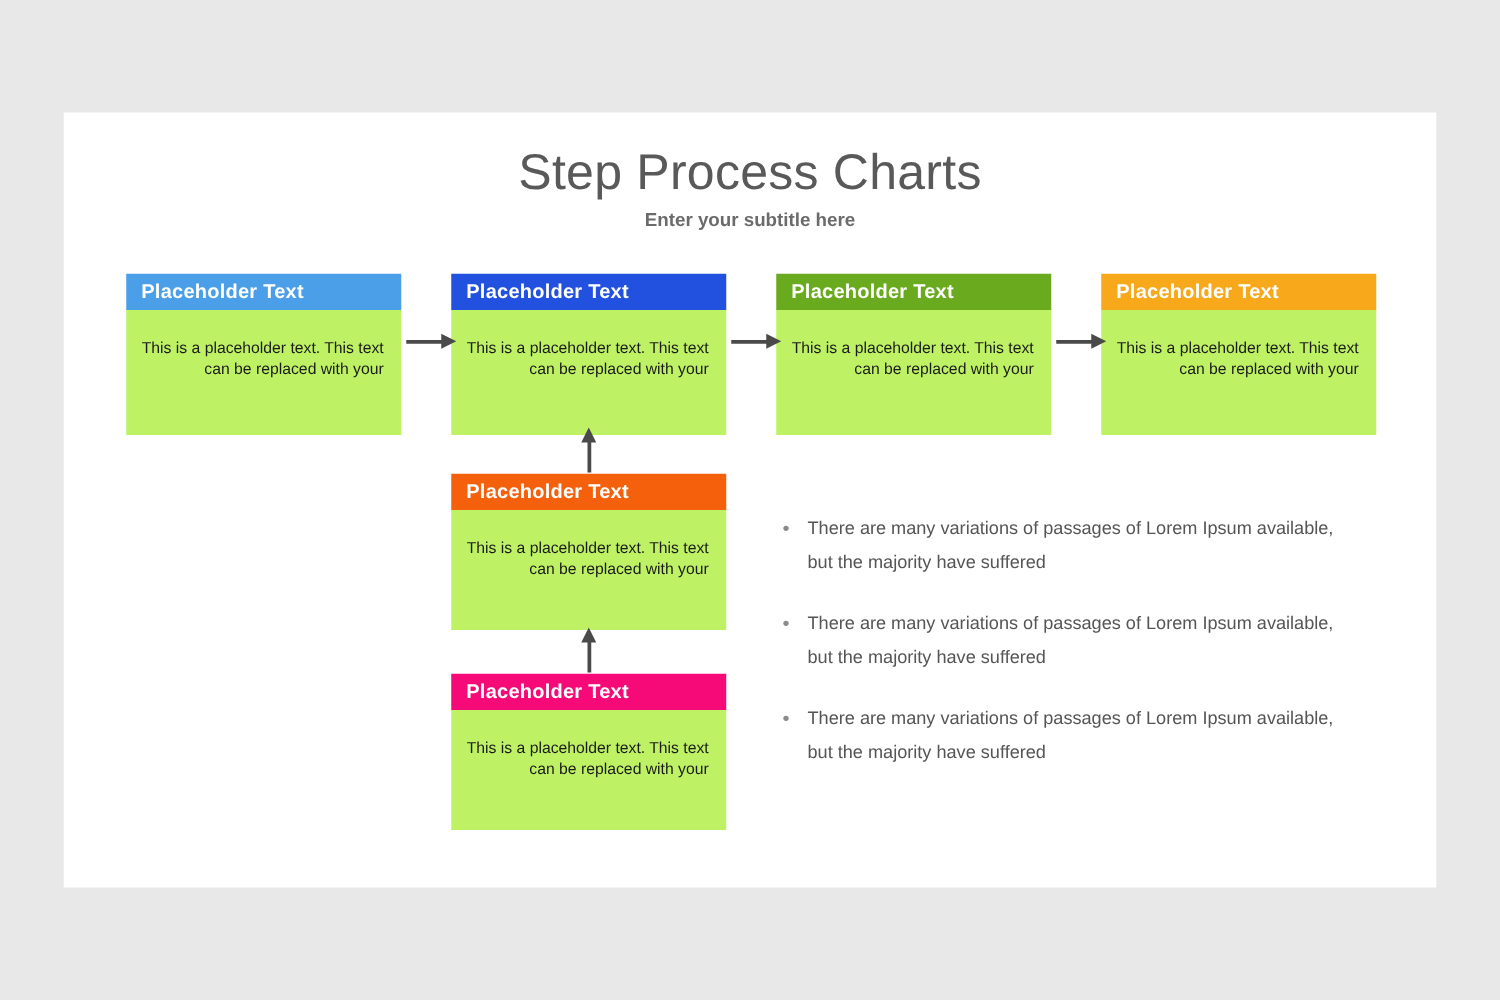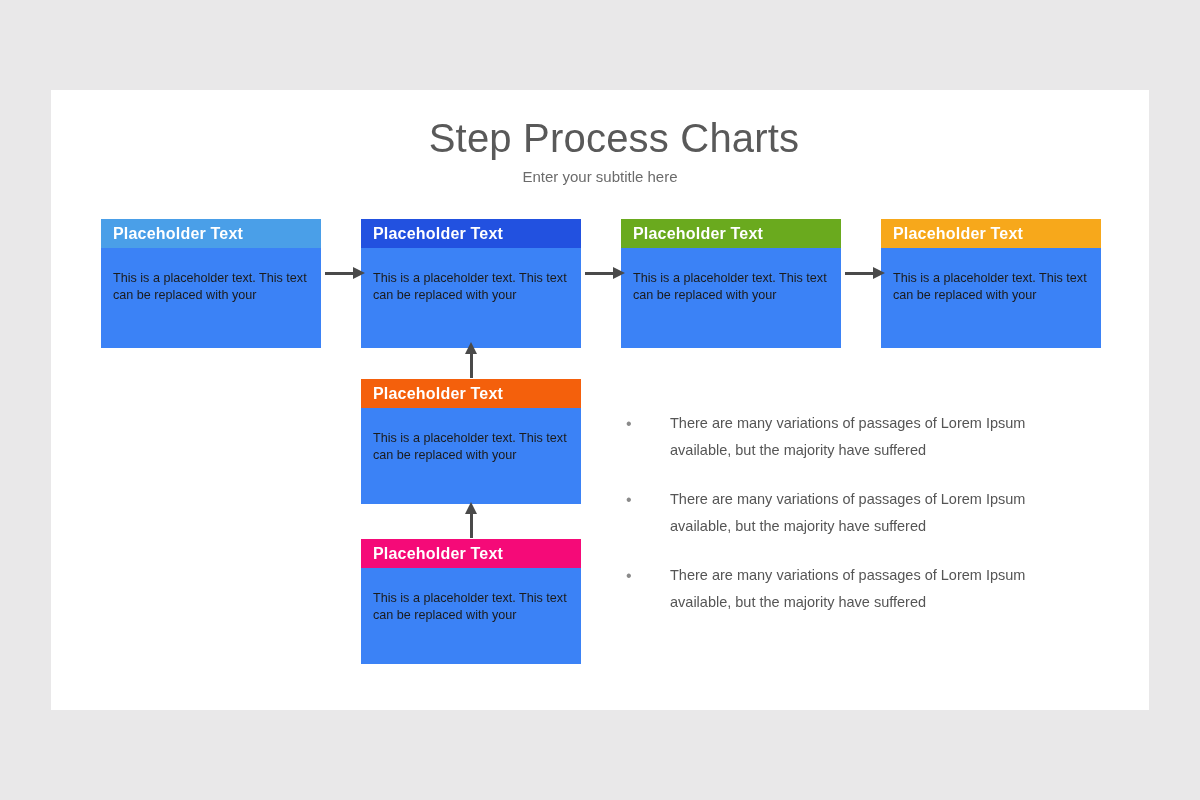--- a/index.html
+++ b/index.html
@@ -27,56 +27,56 @@
   #title {
     position: absolute;
     left: 0;
     top: 26px;
     width: 1098px;
     text-align: center;
     font-size: 40px;
     font-weight: 400;
     color: #595959;
     letter-spacing: 0.2px;
-    padding-left: 14px;
   }
   #subtitle {
     position: absolute;
     left: 0;
     top: 78px;
     width: 1098px;
     text-align: center;
     font-size: 15px;
-    font-weight: 400;
+    font-weight: 700;
     color: #6b6b6b;
   }
 
   
   .card {
     position: absolute;
     width: 220px;
   }
   .card-header {
     height: 29px;
     line-height: 29px;
     padding: 0 0 0 12px;
     box-sizing: border-box;
     color: #ffffff;
     font-size: 16px;
     font-weight: bold;
     letter-spacing: 0.2px;
     white-space: nowrap;
   }
   .card-body {
-    background: #3b82f6;
+    background: #bef264;
     box-sizing: border-box;
     padding: 22px 14px 0 12px;
     font-size: 12.6px;
     line-height: 17px;
     color: #1b1b1b;
+    text-align: right;
   }
   .card-body.tall { height: 100px; }
   .card-body.short { height: 96px; }
 
   
   #card-1 { left: 50px;  top: 129px; }
   #card-2 { left: 310px; top: 129px; }
   #card-3 { left: 570px; top: 129px; }
   #card-4 { left: 830px; top: 129px; }
   #card-5 { left: 310px; top: 289px; }
@@ -154,21 +154,20 @@
     color: #8a8a8a;
     font-size: 16px;
     line-height: 27px;
     text-align: left;
   }
   .bullet-text {
     flex: 1;
     font-size: 14.5px;
     line-height: 27px;
     color: #555555;
-    margin-left: 24px;
   }
 </style>
 </head>
 <body>
 
 <div id="slide">
 
   <div id="title">Step Process Charts</div>
   <div id="subtitle">Enter your subtitle here</div>
 

